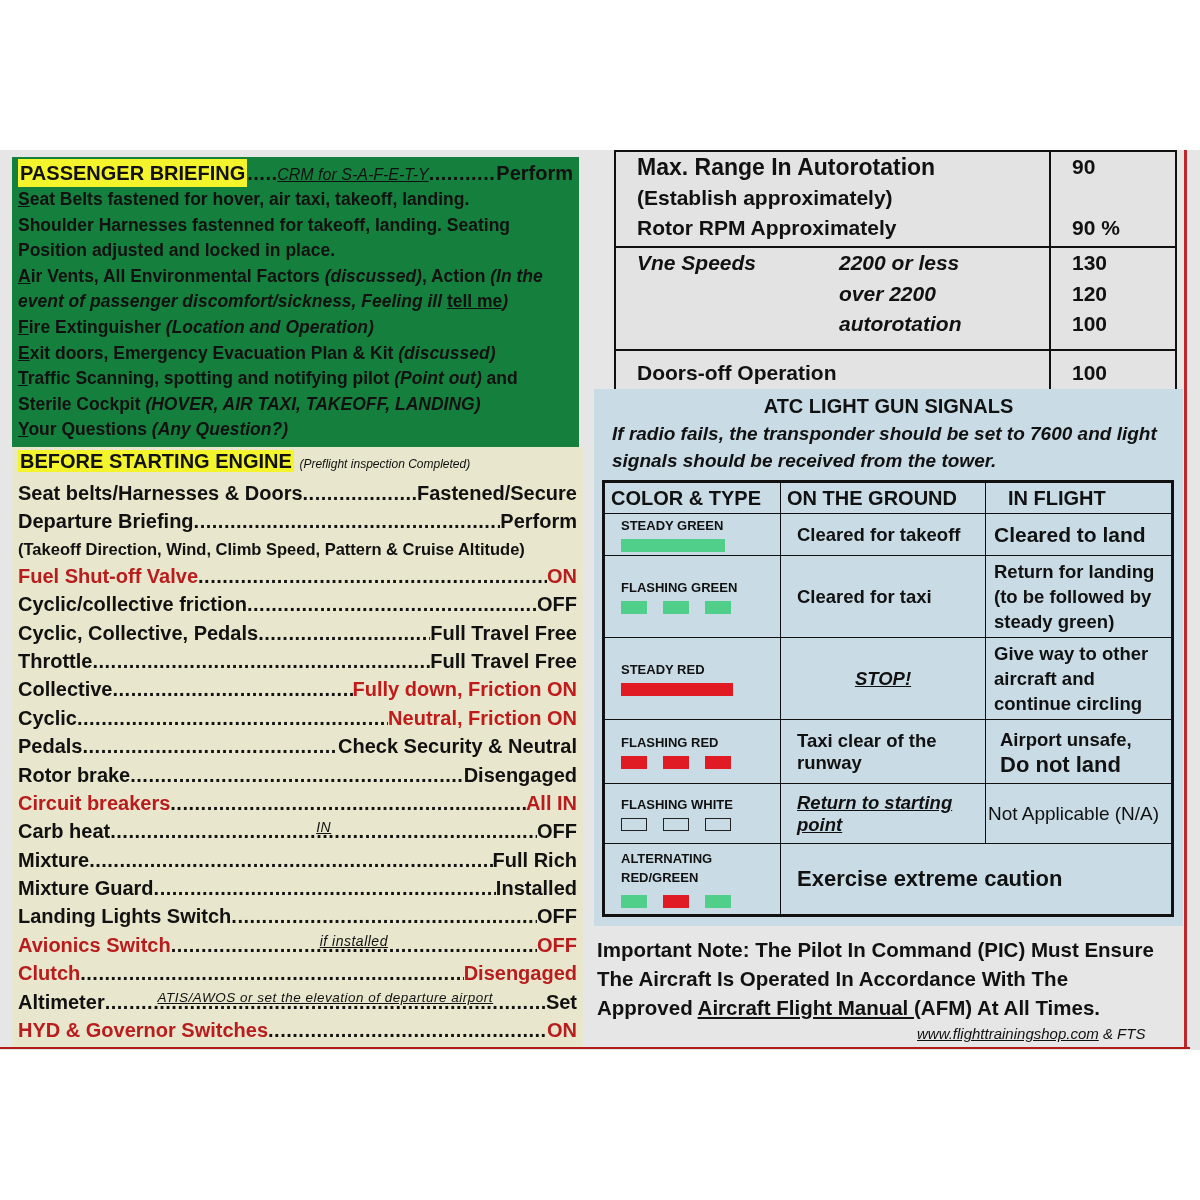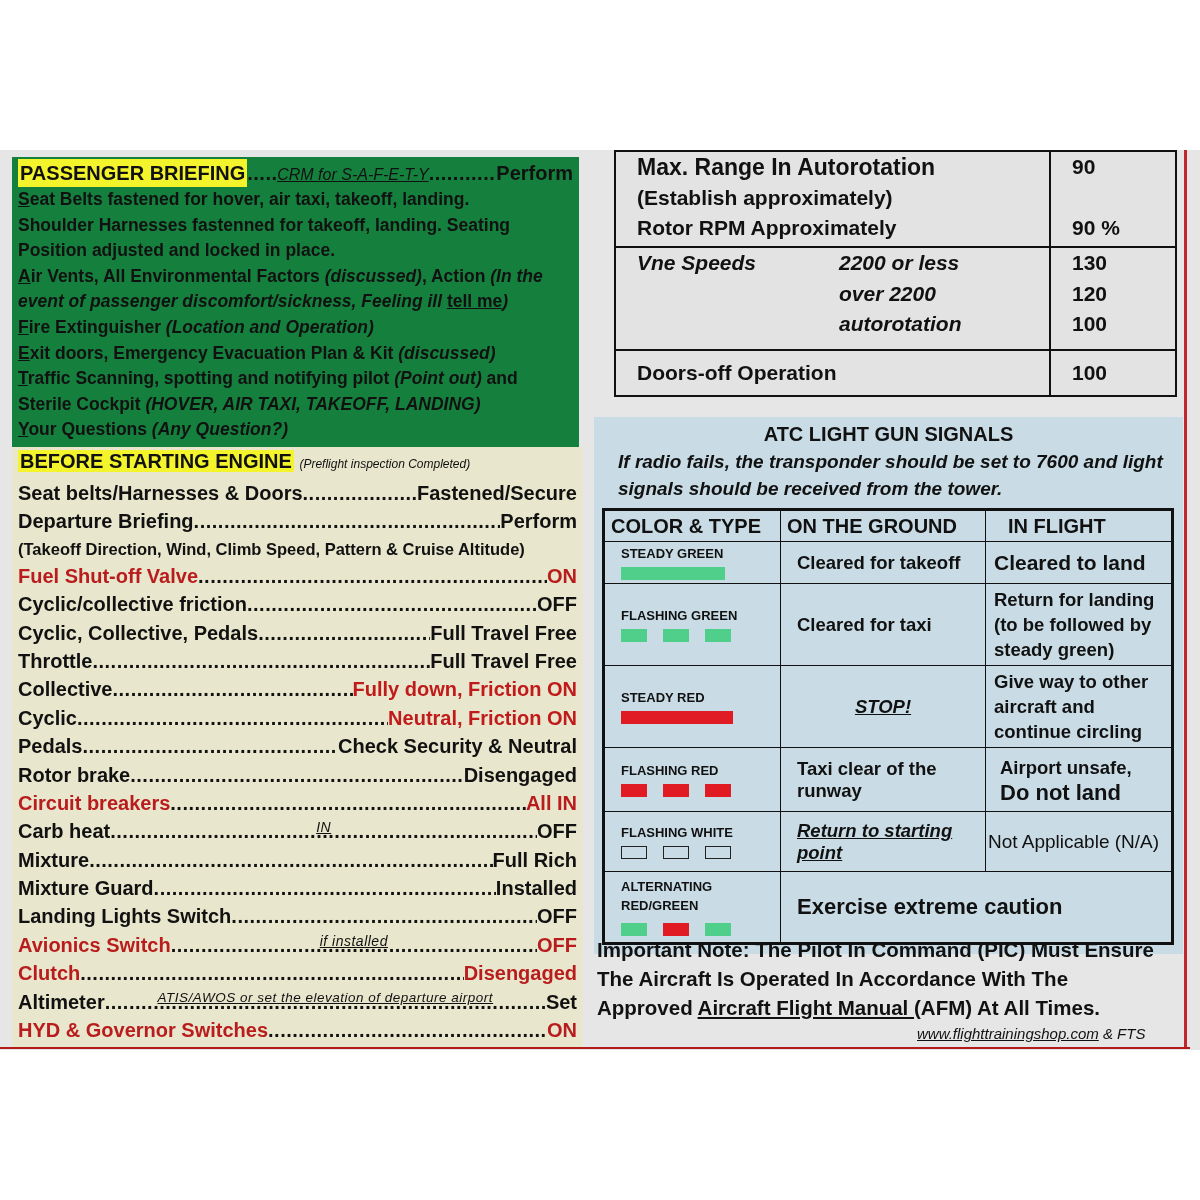--- a/index.html
+++ b/index.html
@@ -35,23 +35,23 @@
   .bse .title-row i { font-size: 12px; }
 
   
   .speed { position: absolute; left: 614px; top: 150px; width: 563px; border: 2px solid #111; border-top: none; background: #e3e3e3; border-collapse: collapse; }
   .speed td { border: 2px solid #111; vertical-align: top; font-weight: bold; font-size: 21px; padding: 0 21px; }
   .speed td.v { width: 126px; }
   .speed .ln { line-height: 30.5px; white-space: nowrap; }
   .speed i { font-weight: bold; }
 
   
-  .atc { position: absolute; left: 594px; top: 417px; width: 589px; height: 537px; background: #c9dce6; }
+  .atc { position: absolute; left: 594px; top: 389px; width: 589px; height: 537px; background: #c9dce6; }
   .atc-title { text-align: center; font-weight: bold; font-size: 20px; margin-top: 6px; }
-  .atc-note { font-style: italic; font-weight: bold; font-size: 19px; line-height: 27px; padding-left: 24px; margin-top: 2px; }
+  .atc-note { font-style: italic; font-weight: bold; font-size: 19px; line-height: 27px; padding-left: 18px; margin-top: 2px; }
   .sig { position: absolute; left: 8px; top: 91px; width: 572px; border: 3px solid #111; border-collapse: collapse; }
   .sig td, .sig th { border: 1.5px solid #111; vertical-align: middle; }
   .sig th { font-size: 20px; font-weight: bold; text-align: left; padding: 2px 6px; height: 32px; white-space: nowrap; }
   .sig td.c1 { width: 177px; padding: 2px 16px; font-weight: bold; font-size: 13px; }
   .sig td.c2 { width: 205px; padding: 2px 16px; font-weight: bold; font-size: 18.5px; }
   .sig td.c3 { padding: 2px 8px; font-weight: bold; font-size: 18.5px; line-height: 25px; }
   .swatches { display: flex; gap: 16px; margin-top: 6px; }
   .sw { width: 26px; height: 13px; }
   .sw.long { width: 104px; height: 13px; }
   .sw.white { border: 1.5px solid #222; background: transparent; }

